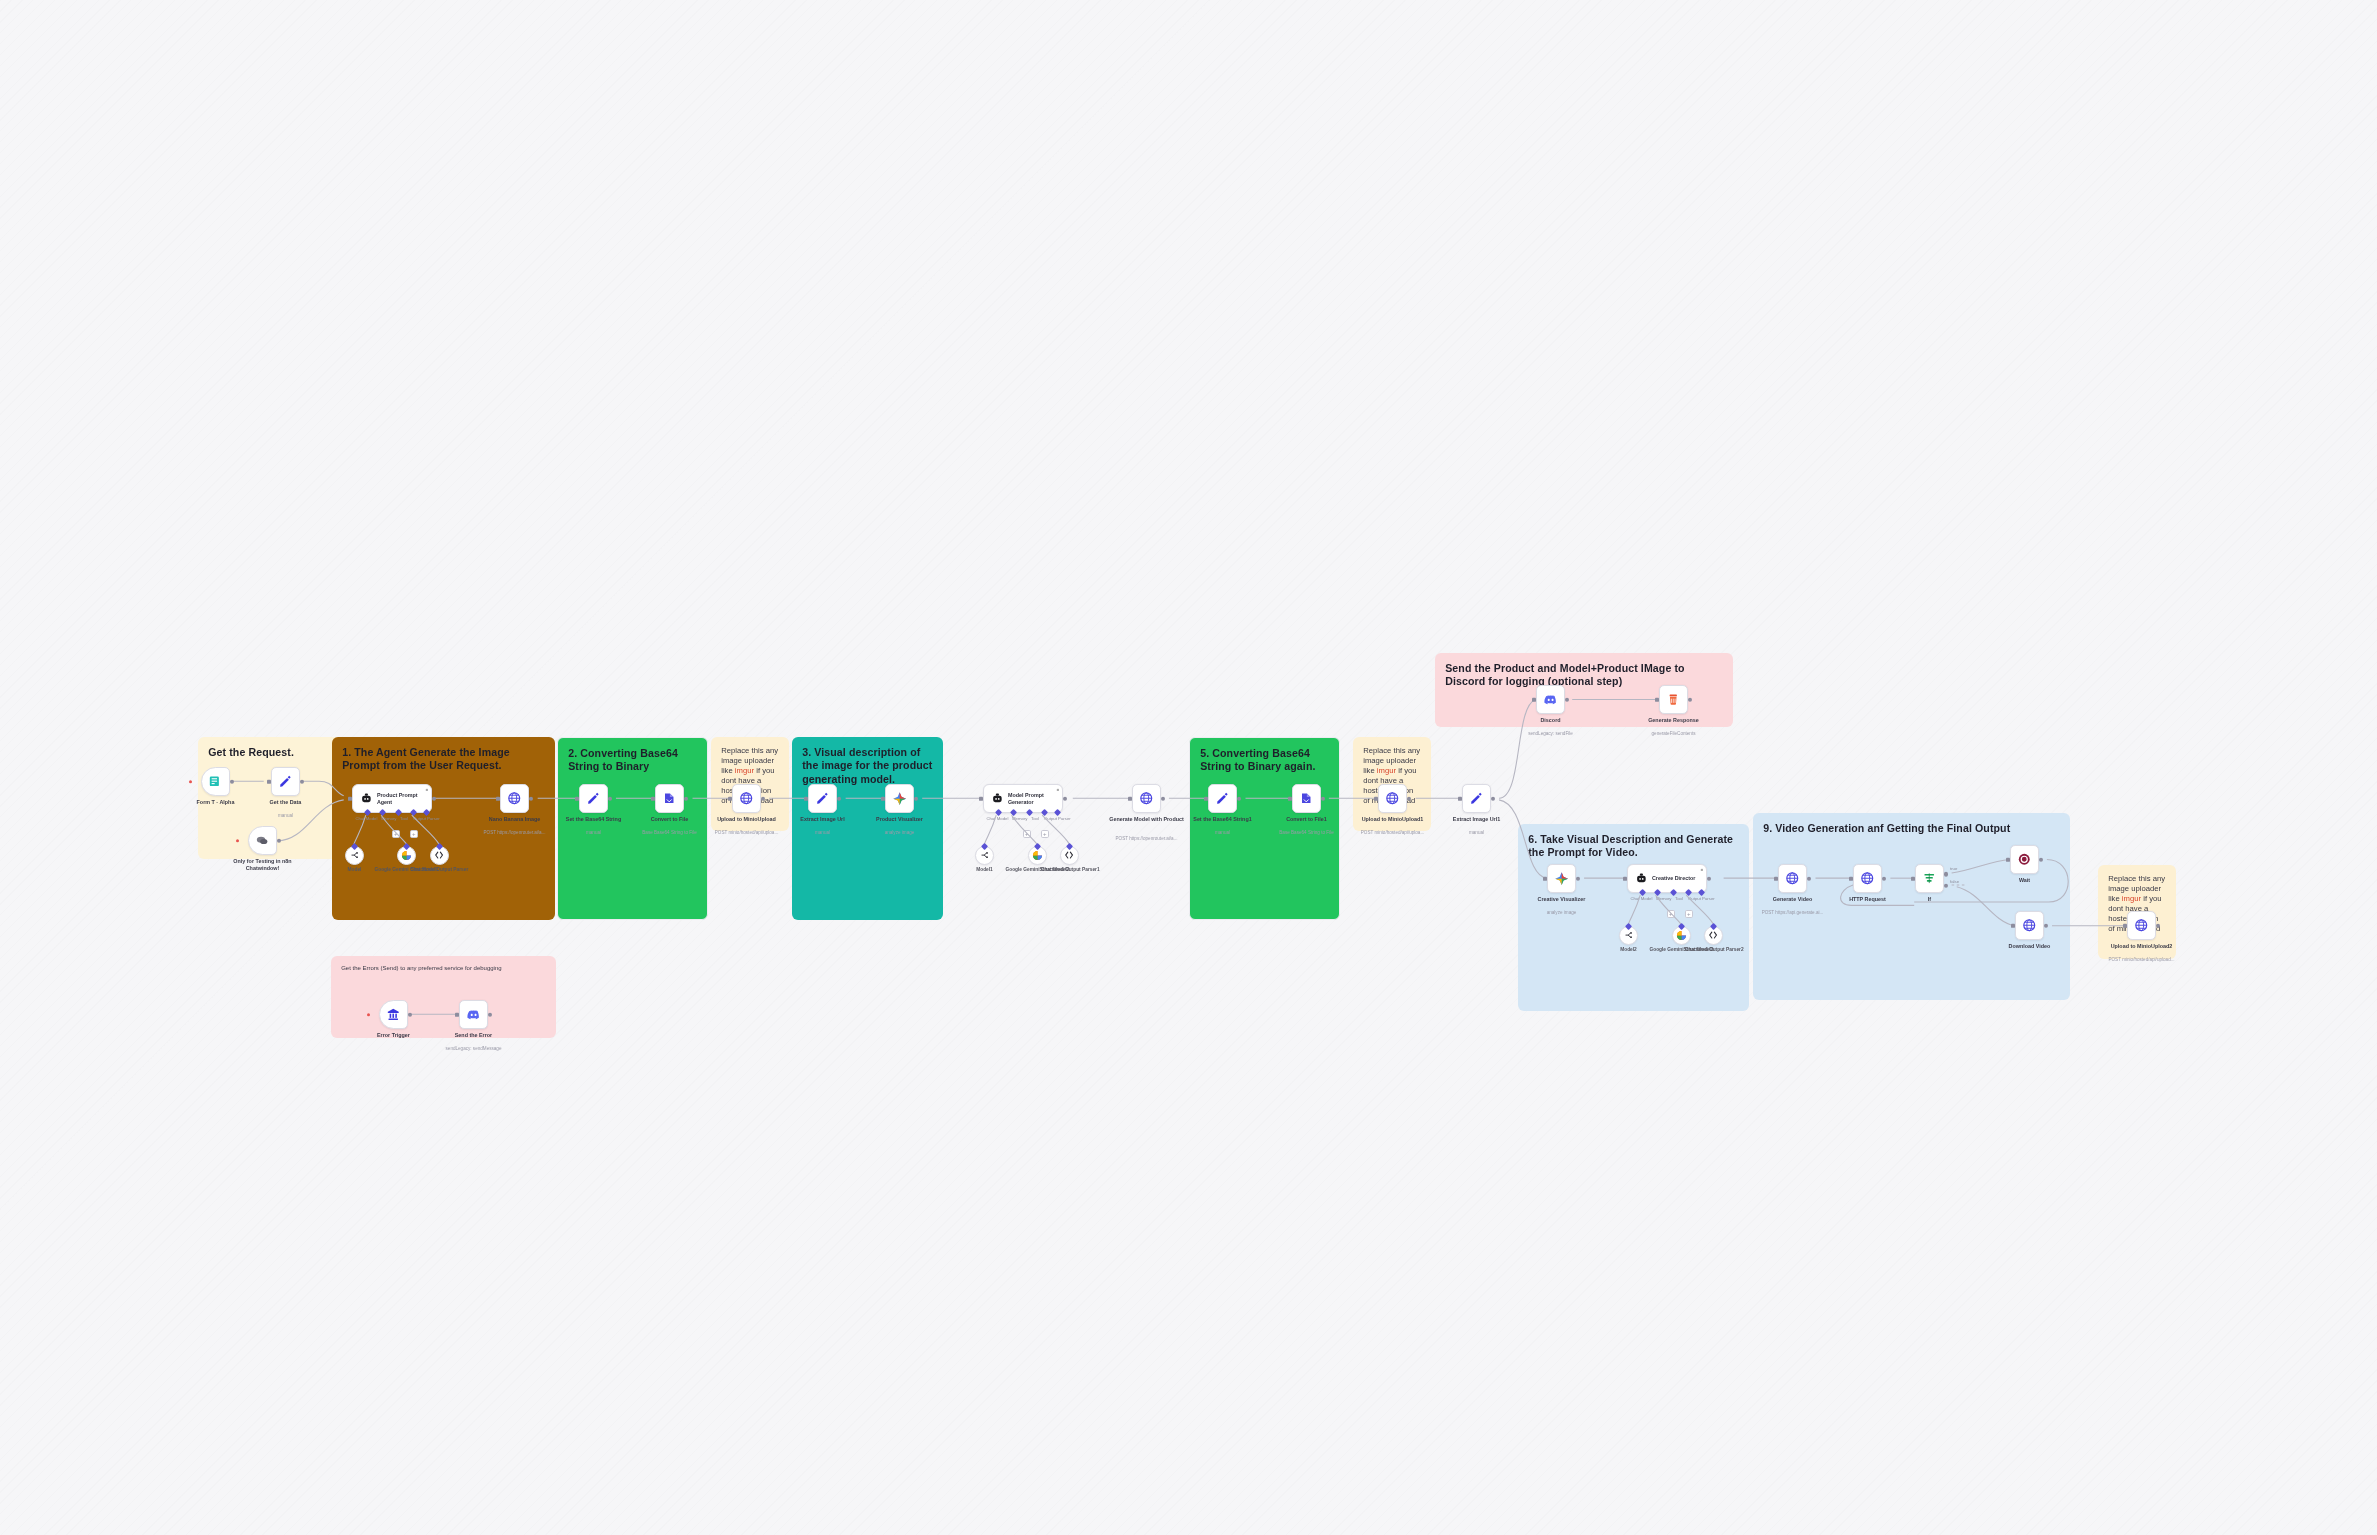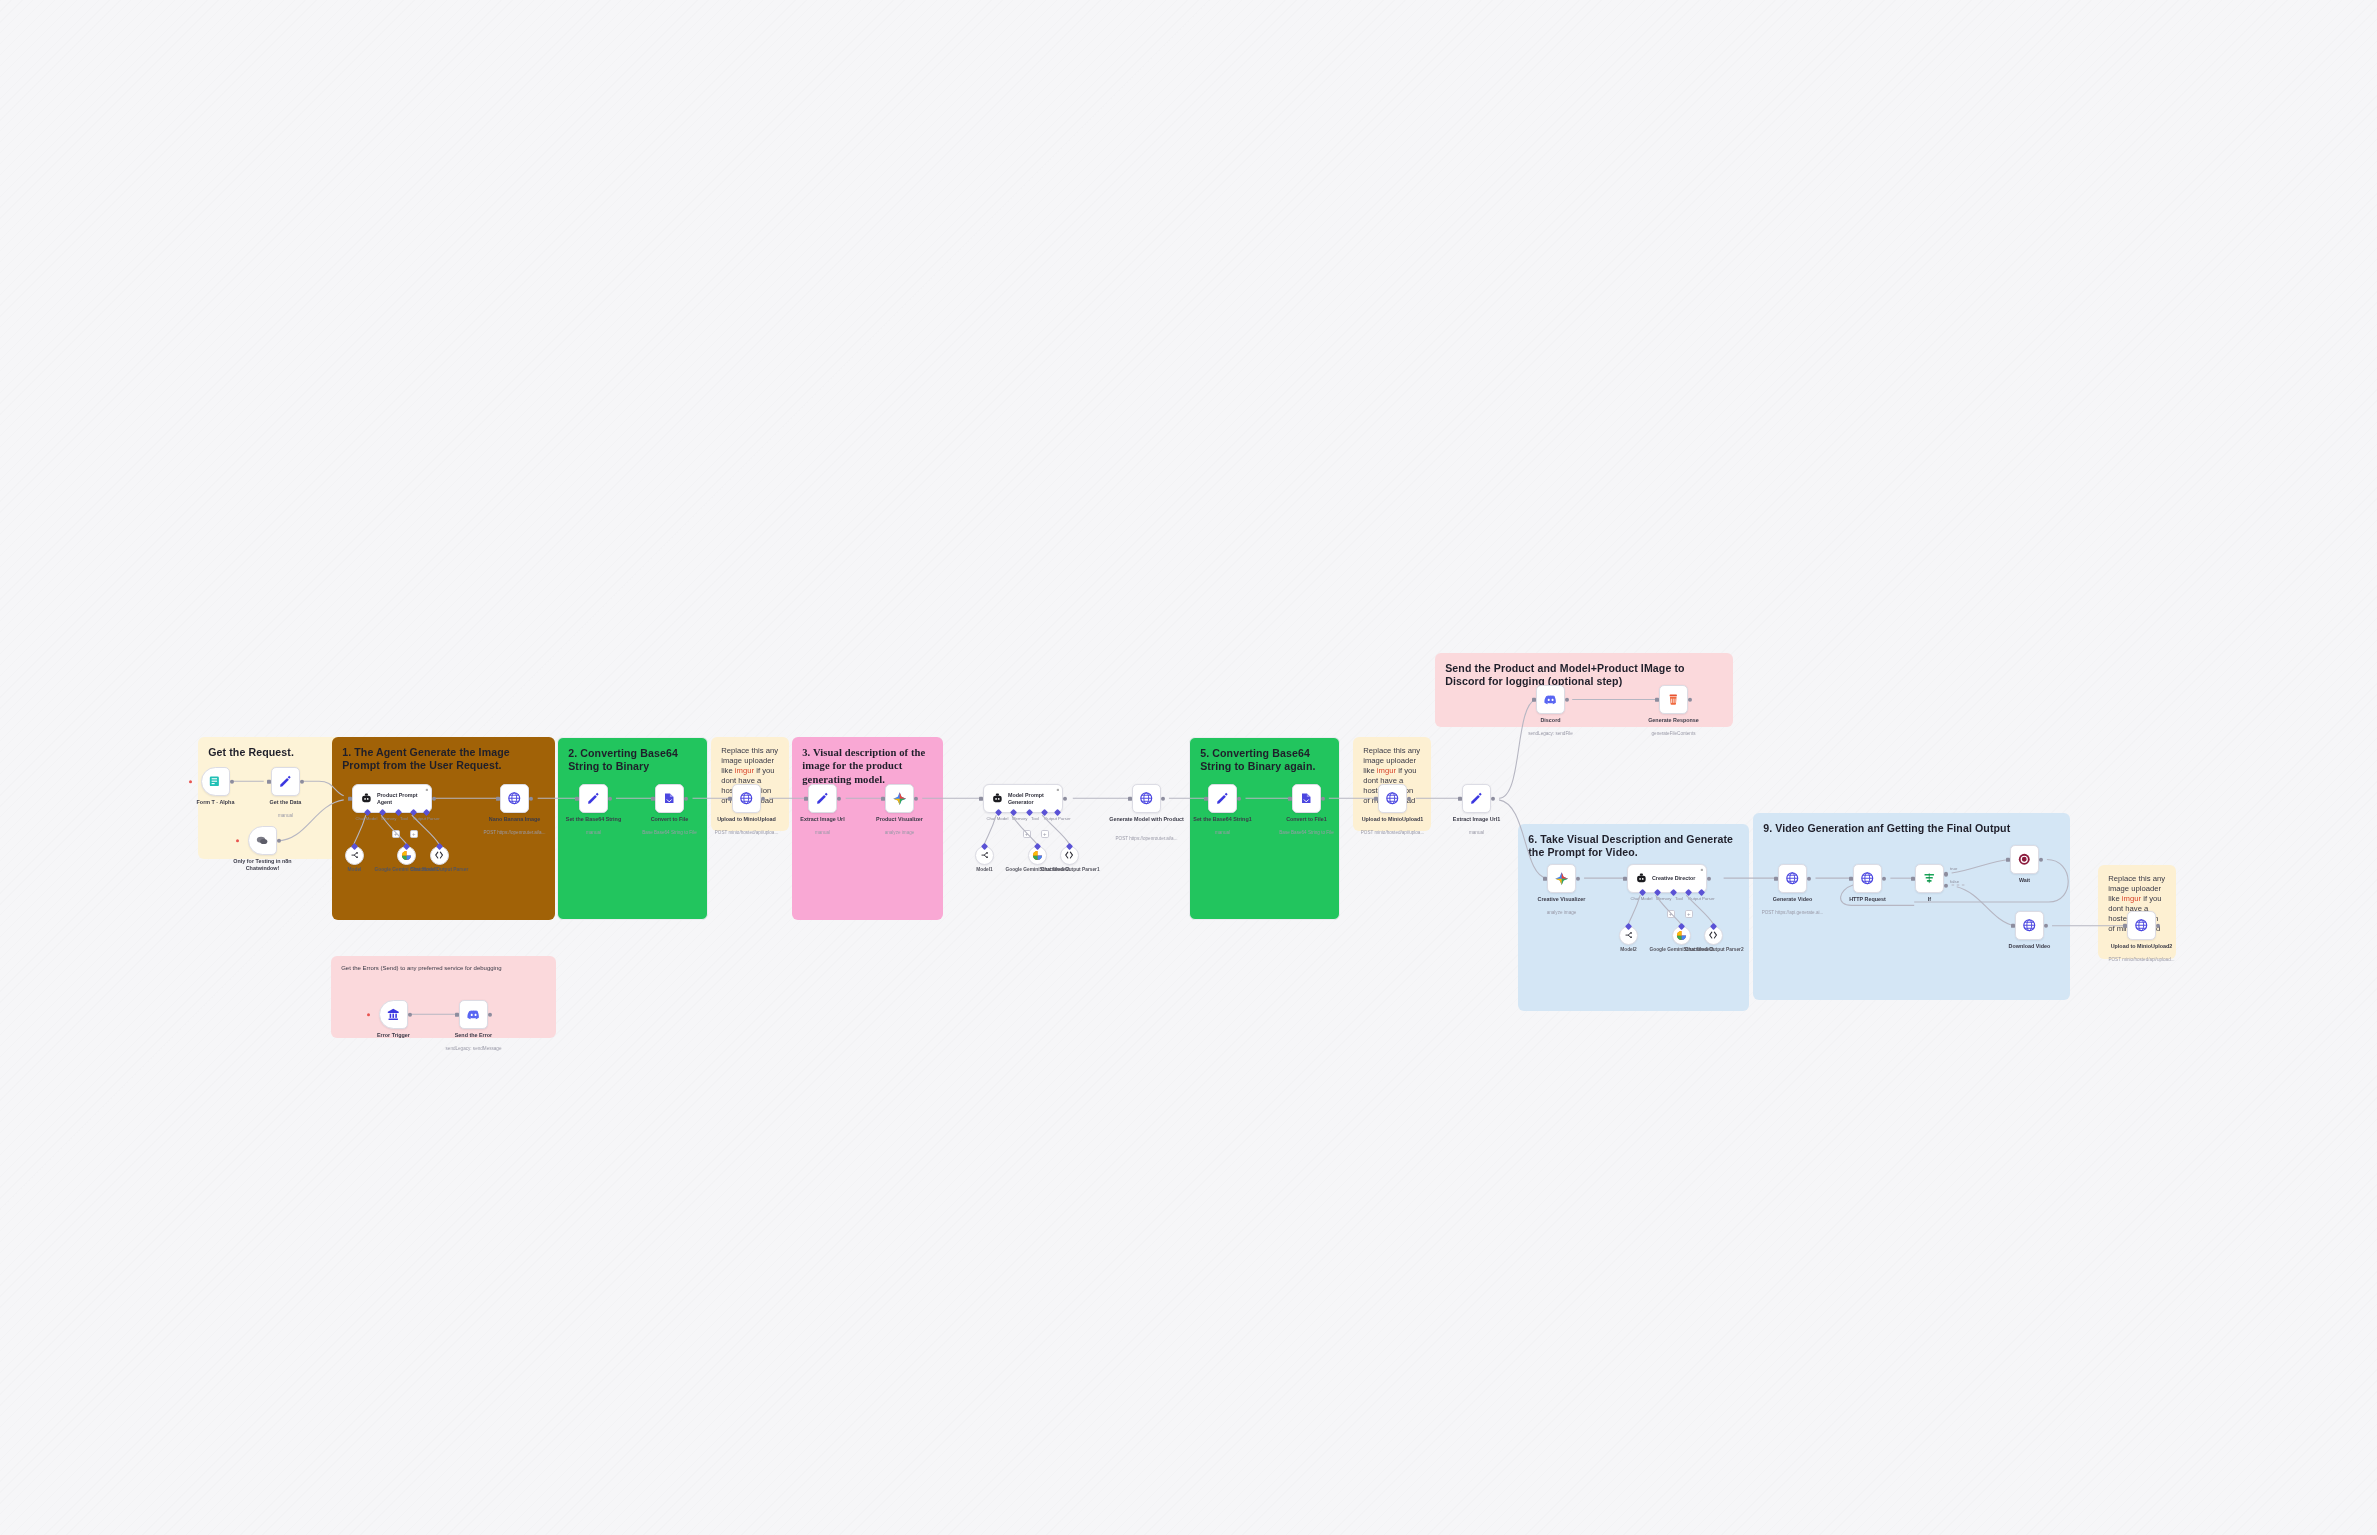--- a/index.html
+++ b/index.html
@@ -34,21 +34,21 @@
     font-weight:bold;
     font-size:10.6px;
     line-height:1.3;
     letter-spacing:0.1px;
     color:#1f1f2a;
   }
   .sticky .sticky-body { font-size:7.7px; line-height:1.3; color:#3a3a46; }
   .s-yellow { background:#fdf3d7; }
   .s-purple { background:#a16207; }
   .s-white  { background:#22c55e; border:0.9px solid #ececf1; }
-  .s-green  { background:#f9a8d4;font-family:Liberation Serif, serif; }
+  .s-green  { background:#14b8a6; }
   .s-pink   { background:#fbd9dc; }
   .s-blue   { background:#d4e6f5; }
   .s-cream  { background:#fdf0d2; }
   .hl { color:#d8452c; }
 
   
   .edges { position:absolute; left:0; top:0; width:2377px; height:1536px; pointer-events:none; }
   .edge { fill:none; stroke:#b6b6c2; stroke-width:1.3; }
   .edge-dash { fill:none; stroke:#b6b6c2; stroke-width:1.3; stroke-dasharray:3 3; }
 

